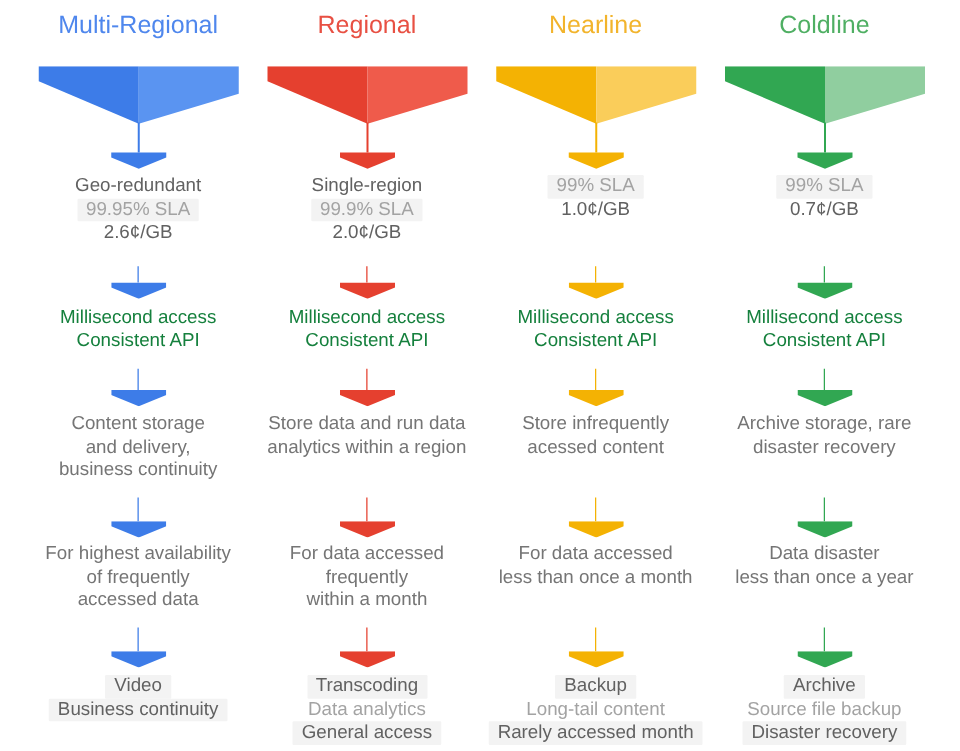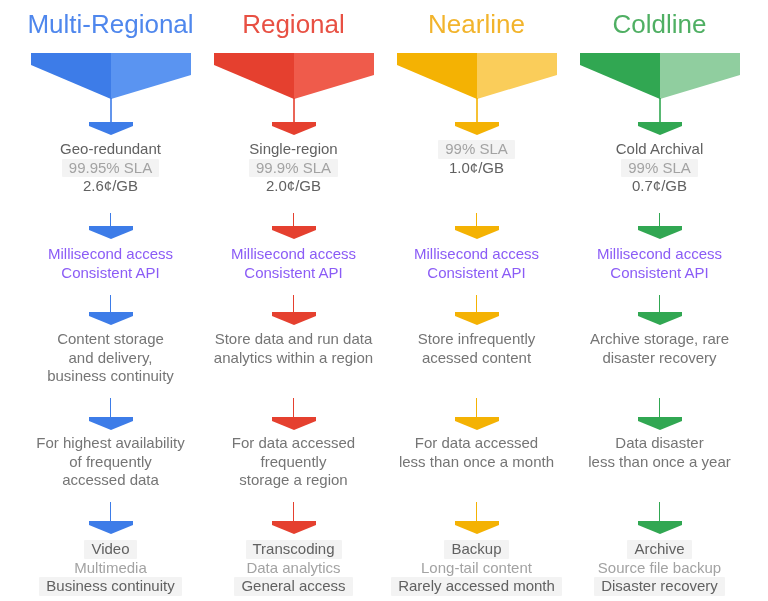--- a/index.html
+++ b/index.html
@@ -20,21 +20,21 @@
     flex:0 0 183px;
     display:flex;
     flex-direction:column;
     align-items:center;
     text-align:center;
   }
   .title{
     height:45px;
     box-sizing:border-box;
     padding-top:9px;
-    font-size:26px;
+    font-size:20px;
     font-weight:400;
     letter-spacing:0px;
     color:var(--title);
     white-space:nowrap;
   }
   .funnel-wrap{
     height:92px;
     box-sizing:border-box;
     padding-top:8px;
   }
@@ -42,21 +42,21 @@
   .block{
     box-sizing:border-box;
     width:100%;
     font-size:15px;
     line-height:18.5px;
     color:#616161;
   }
   .block .ln{display:block;}
   .block span{display:inline-block;}
   .b-spec{height:68px;padding-top:3px;}
-  .b-access{height:46px;padding-top:4px;color:#8b5cf6;}
+  .b-access{height:46px;padding-top:4px;color:#15803d;}
   .b-purpose{height:63px;padding-top:3px;color:#757575;}
   .b-audience{height:62px;padding-top:2px;color:#757575;}
   .b-usecases{height:65px;padding-top:4px;}
   .light{color:#a3a3a3;}
   .bg{background:#f3f3f3;padding:0 7px;border-radius:1px;}
   
   .arrow{
     display:flex;
     flex-direction:column;
     align-items:center;
@@ -130,21 +130,20 @@
       <div class="ln"><span>accessed data</span></div>
     </div>
     <div class="arrow a4">
       <div class="stem"></div>
       <svg width="44" height="13" viewBox="0 0 44 13">
           <polygon points="0,0 44,0 44,4 22,13 0,4" style="fill:var(--dark)"></polygon>
         </svg>
     </div>
     <div class="block b-usecases">
       <div class="ln"><span class="bg">Video</span></div>
-      <div class="ln"><span class="light">Multimedia</span></div>
       <div class="ln"><span class="bg">Business continuity</span></div>
     </div>
   </div>
 
   <div class="column" style="--dark: #e5402f; --light: #ef5b4b; --title: #e85043;">
     <div class="title">Regional</div>
     <div class="funnel-wrap">
       <svg width="164" height="84" viewBox="0 0 164 84">
         <polygon points="2,0 82,0 82,46 2,12" style="fill:var(--dark)"></polygon>
         <polygon points="82,0 162,0 162,22 82,46" style="fill:var(--light)"></polygon>
@@ -179,21 +178,21 @@
     </div>
     <div class="arrow a3">
       <div class="stem"></div>
       <svg width="44" height="13" viewBox="0 0 44 13">
           <polygon points="0,0 44,0 44,4 22,13 0,4" style="fill:var(--dark)"></polygon>
         </svg>
     </div>
     <div class="block b-audience">
       <div class="ln"><span>For data accessed</span></div>
       <div class="ln"><span>frequently</span></div>
-      <div class="ln"><span>storage a region</span></div>
+      <div class="ln"><span>within a month</span></div>
     </div>
     <div class="arrow a4">
       <div class="stem"></div>
       <svg width="44" height="13" viewBox="0 0 44 13">
           <polygon points="0,0 44,0 44,4 22,13 0,4" style="fill:var(--dark)"></polygon>
         </svg>
     </div>
     <div class="block b-usecases">
       <div class="ln"><span class="bg">Transcoding</span></div>
       <div class="ln"><span class="light">Data analytics</span></div>
@@ -262,21 +261,20 @@
     <div class="title">Coldline</div>
     <div class="funnel-wrap">
       <svg width="164" height="84" viewBox="0 0 164 84">
         <polygon points="2,0 82,0 82,46 2,12" style="fill:var(--dark)"></polygon>
         <polygon points="82,0 162,0 162,22 82,46" style="fill:var(--light)"></polygon>
         <rect x="81.2" y="45" width="1.6" height="24" style="fill:var(--dark)"></rect>
         <polygon points="60,69 104,69 104,73 82,82 60,73" style="fill:var(--dark)"></polygon>
       </svg>
     </div>
     <div class="block b-spec">
-      <div class="ln"><span>Cold Archival</span></div>
       <div class="ln"><span class="bg light">99% SLA</span></div>
       <div class="ln"><span>0.7¢/GB</span></div>
     </div>
     <div class="arrow a1">
       <div class="stem"></div>
       <svg width="44" height="13" viewBox="0 0 44 13">
           <polygon points="0,0 44,0 44,4 22,13 0,4" style="fill:var(--dark)"></polygon>
         </svg>
     </div>
     <div class="block b-access">

